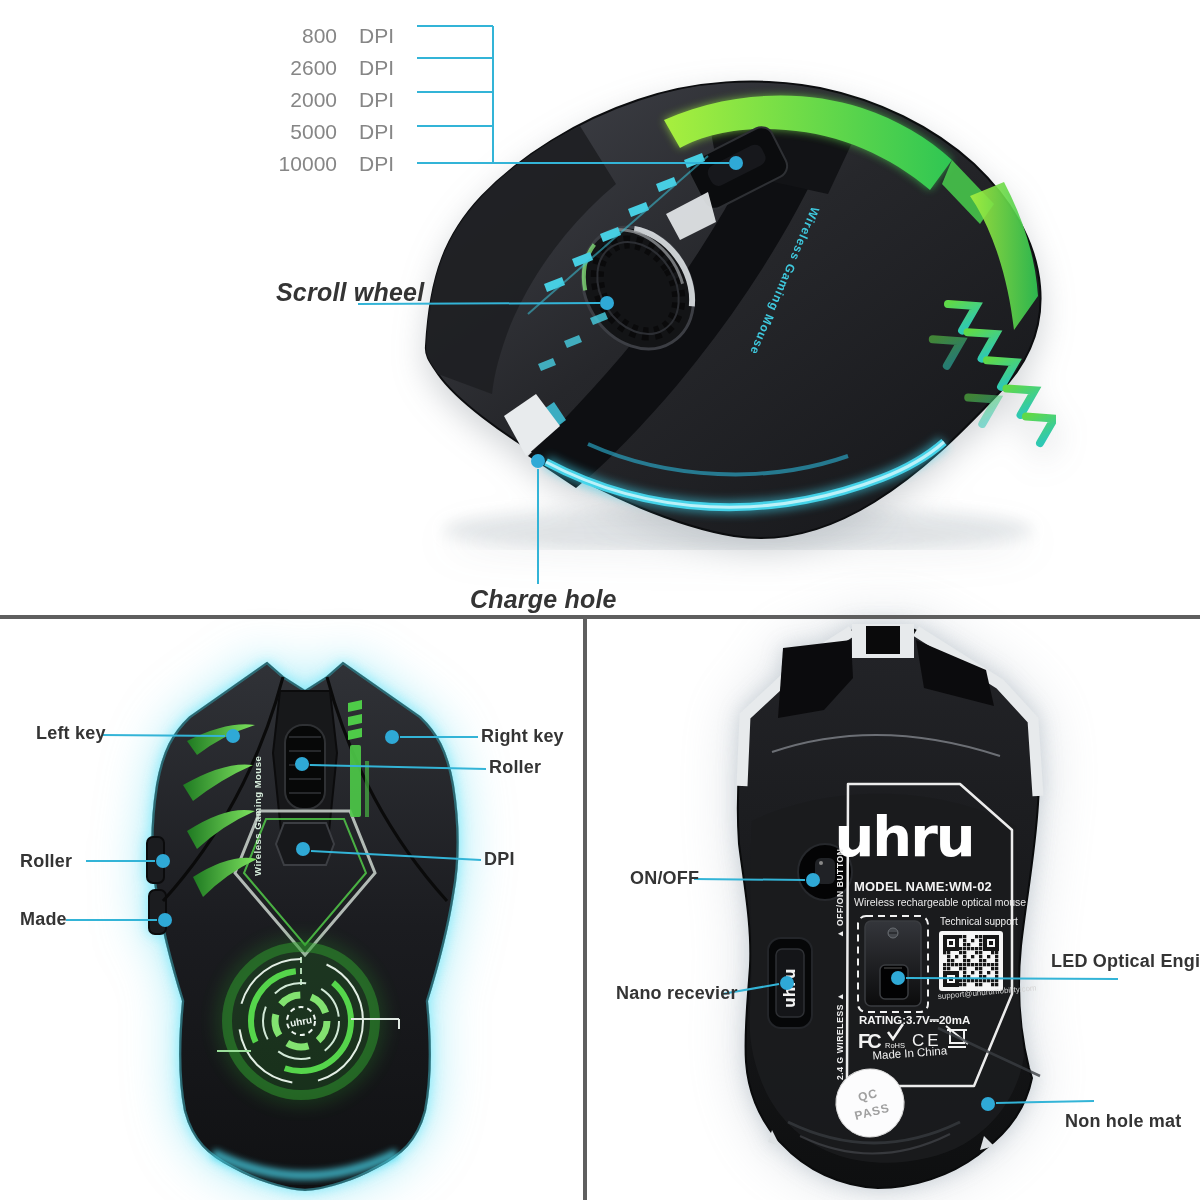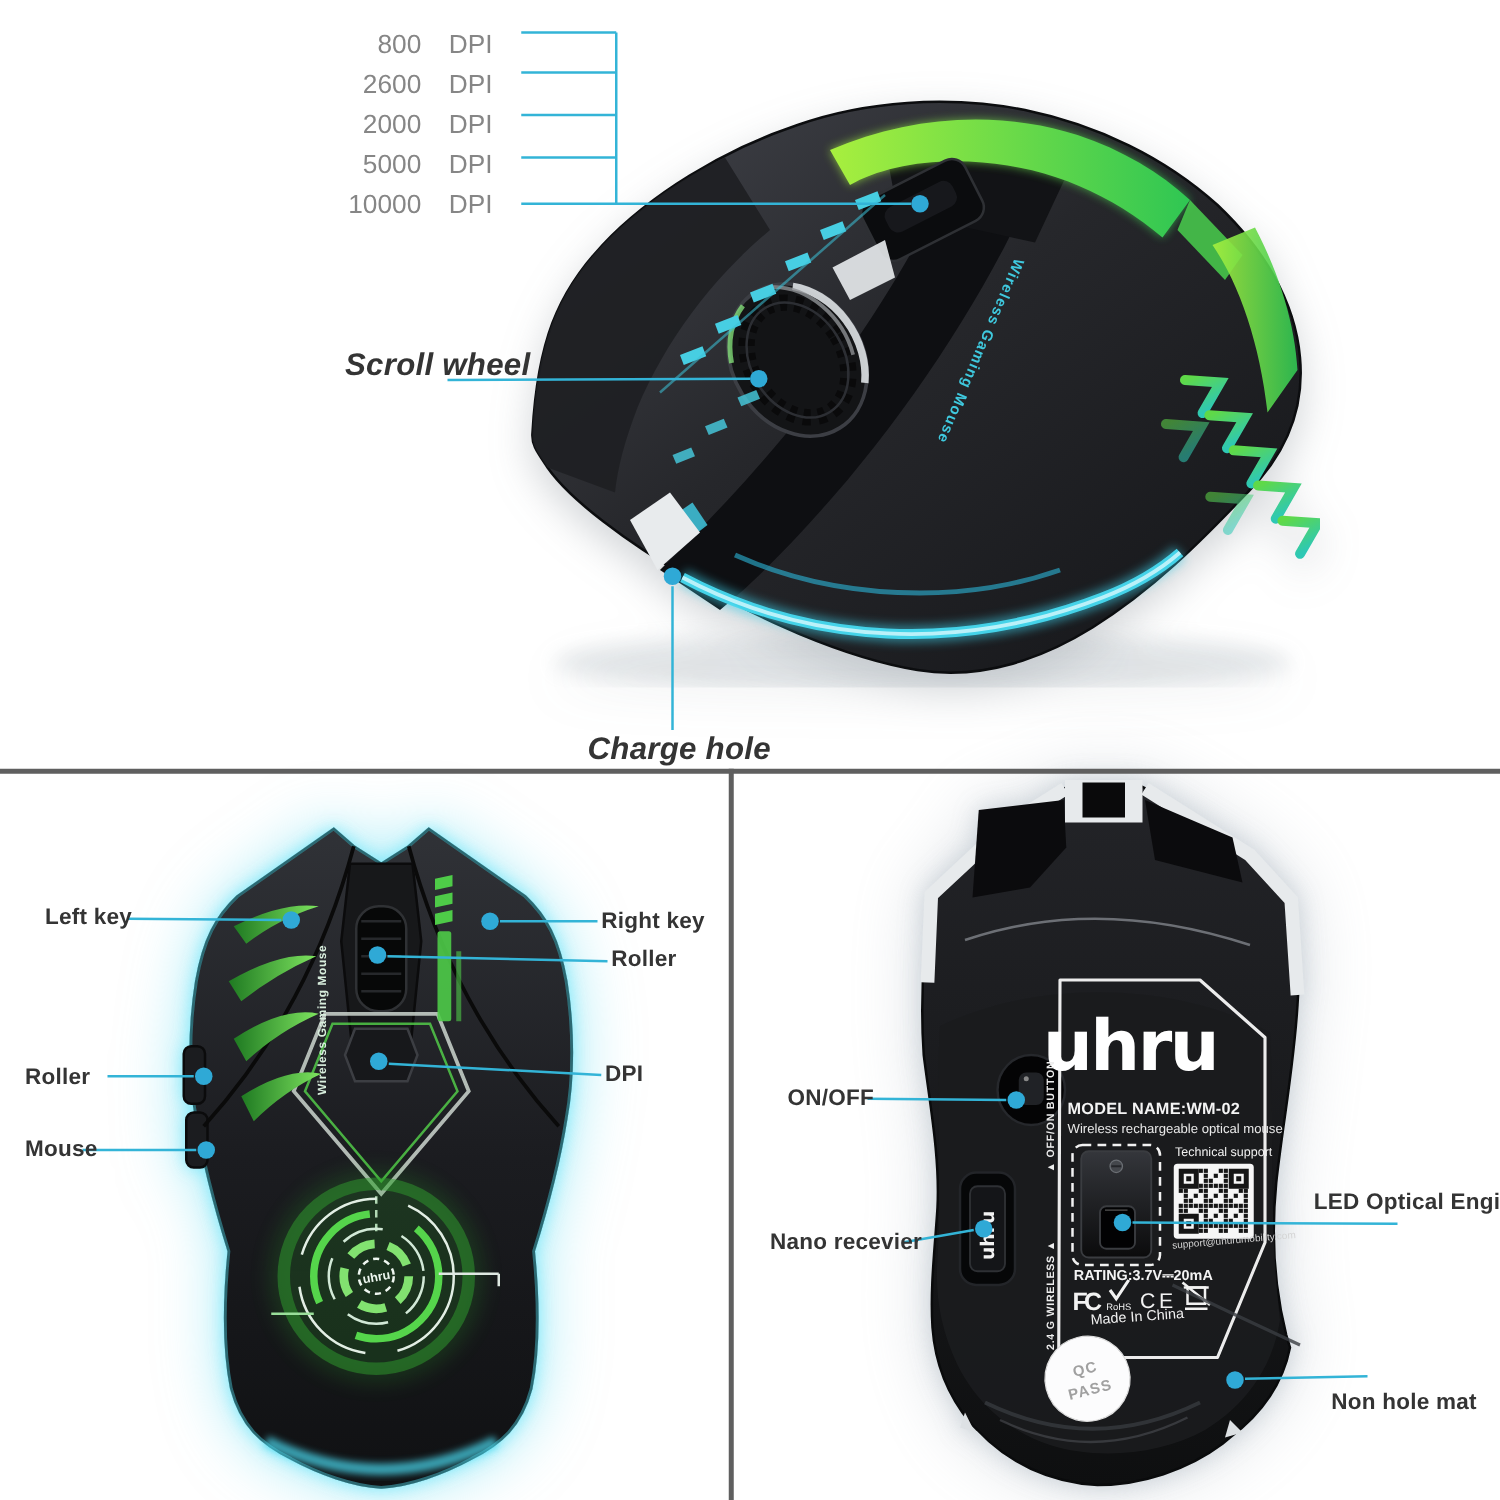--- a/index.html
+++ b/index.html
@@ -438,20 +438,20 @@
   </div>
 
   <div class="lbl big" style="left:276px;top:278px">Scroll wheel</div>
   <div class="lbl big" style="left:470px;top:585px">Charge hole</div>
 
   <div class="lbl small" style="left:36px;top:723px">Left key</div>
   <div class="lbl small" style="left:481px;top:726px">Right key</div>
   <div class="lbl small" style="left:489px;top:757px">Roller</div>
   <div class="lbl small" style="left:20px;top:851px">Roller</div>
   <div class="lbl small" style="left:484px;top:849px">DPI</div>
-  <div class="lbl small" style="left:20px;top:909px">Mouse</div>
+  <div class="lbl small" style="left:20px;top:909px">Made</div>
 
   <div class="lbl small" style="left:630px;top:868px">ON/OFF</div>
   <div class="lbl small" style="left:616px;top:983px">Nano recevier</div>
   <div class="lbl small" style="left:1051px;top:951px">LED Optical Engine</div>
   <div class="lbl small" style="left:1065px;top:1111px">Non hole mat</div>
 
 </div>
 
 </body></html>

